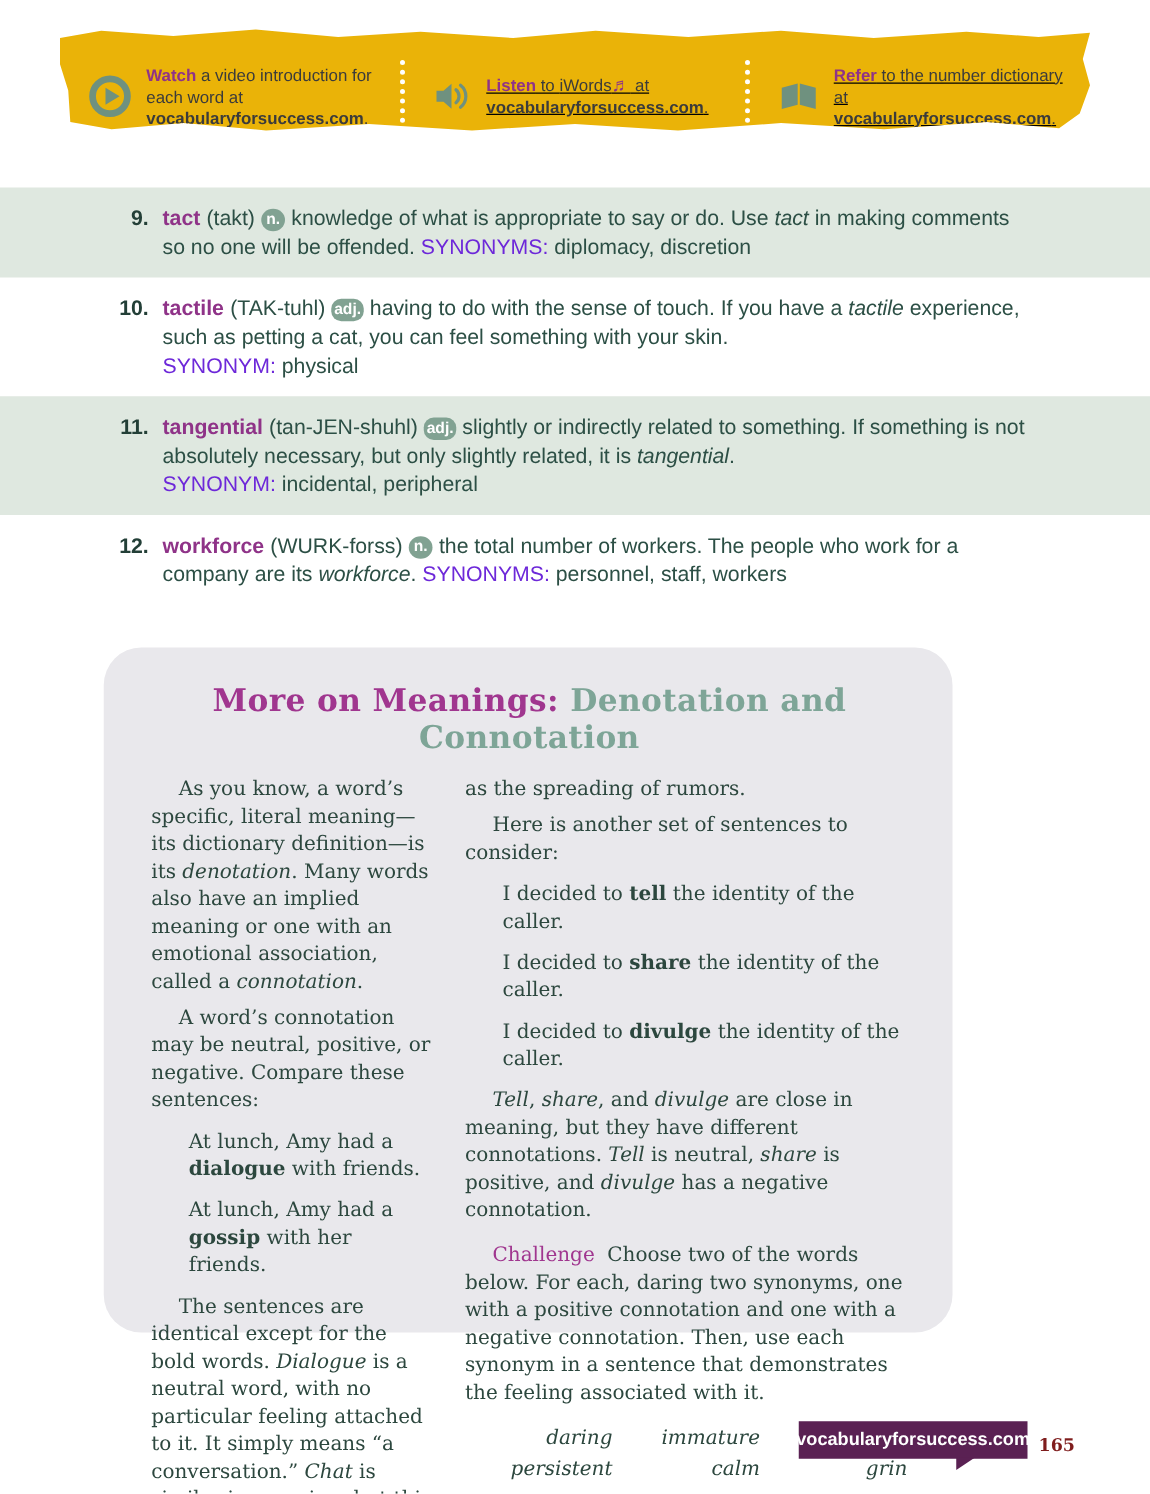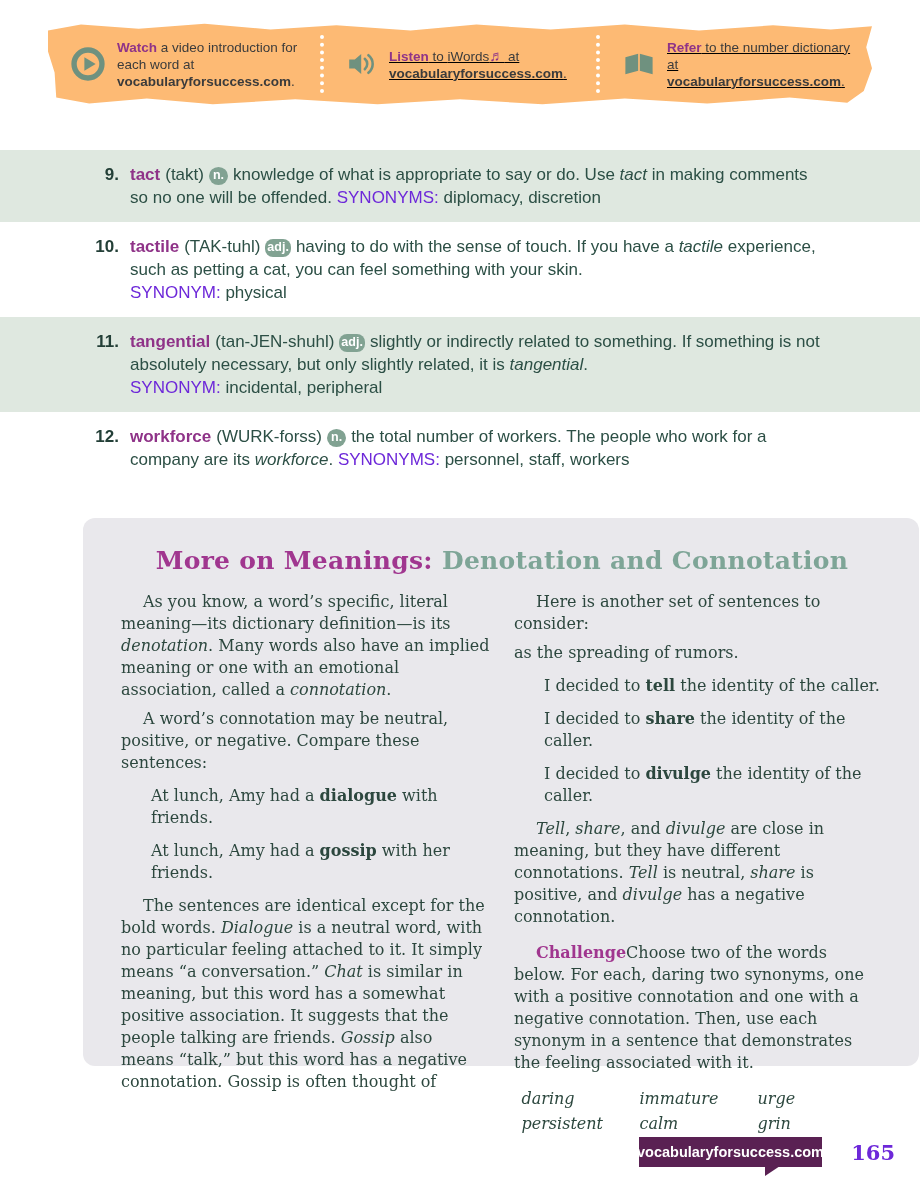--- a/index.html
+++ b/index.html
@@ -6,22 +6,22 @@
   html,body { background:#ffffff; }
   .page {
     position:relative; width:920px; height:1195px; margin:0 auto;
     background:#ffffff; overflow:hidden;
     font-family:"Liberation Sans", sans-serif;
   }
 
   
   .top-banner {
     position:absolute; left:48px; top:22px; width:824px; height:84px;
-    background:#fdba74;
-    display:flex; align-items:center;
+    background:#eab308;
+    display:flex; align-items:flex-end;
     clip-path: polygon(0% 10%, 4% 3%, 11% 8%, 19% 2%, 27% 9%, 35% 4%, 44% 10%, 52% 3%, 61% 9%, 70% 3%, 79% 10%, 88% 4%, 95% 9%, 100% 5%, 99.3% 30%, 100% 55%, 99% 82%, 97% 96%, 90% 90%, 80% 97%, 70% 91%, 60% 98%, 50% 92%, 40% 98%, 30% 92%, 20% 98%, 12% 91%, 5% 97%, 1% 90%, 0.8% 60%, 0% 35%);
   }
   .banner-item {
     flex:1 1 0; display:flex; align-items:center; gap:11px;
     padding:0 14px 0 22px; height:58px;
   }
   .banner-item + .banner-item { border-left:4px dotted #ffffff;text-decoration:underline; }
   .banner-icon { flex:0 0 auto; display:flex; align-items:center; }
   .banner-text { font-size:13.5px; line-height:17px; color:#3b3b3b; }
   .banner-lead { font-weight:bold; color:#8f3388; }
@@ -47,57 +47,57 @@
     display:inline-block; background:#81a292; color:#ffffff;
     font-size:12.5px; font-weight:bold; line-height:15px;
     padding:1px 2px 2px; border-radius:8px; margin-right:5px;
     position:relative; top:-1px;
   }
   .pos-badge.round { border-radius:50%; padding:1px 4px 2px; }
   .seg-syn { color:#6d28d9; font-weight:normal; }
 
   
   .meanings-box {
-    position:absolute; left:83px; top:518px; width:836px; height:548px;
-    background:#e9e8ec; border-radius:12px; padding:28px 36px 24px 38px;
+    position:absolute; left:83px; top:518px; width:679px; height:548px;
+    background:#e9e8ec; border-radius:30px; padding:28px 36px 24px 38px;
   }
   .box-title {
     text-align:center; font-family:"DejaVu Serif", serif; font-weight:bold;
     font-size:25px; letter-spacing:0.3px; margin-bottom:16px;
   }
   .title-main { color:#a0368f; }
   .title-sub  { color:#7ea597; }
   .box-columns { display:flex; gap:24px; }
   .box-col {
     flex:1 1 0; font-family:"DejaVu Serif", serif;
     font-size:16px; line-height:22px; color:#2c473e;
   }
   .para { text-indent:22px; margin-bottom:7px; }
   .para.no-indent { text-indent:0; }
   .example { margin:11px 0 11px 30px; }
   .challenge-para { text-indent:22px; margin-top:14px; }
-  .seg-challenge { color:#a0368f; font-weight:bold; }
+  .seg-challenge { color:#a0368f; font-weight:normal; margin-right:10px; }
   .word-grid { margin-top:12px; }
   .word-row { display:flex; justify-content:center; }
-  .word-cell { width:118px; text-align:left; font-style:italic; line-height:25px; }
+  .word-cell { width:118px; text-align:right; font-style:italic; line-height:25px; }
 
   
   .footer-banner {
     position:absolute; right:98px; bottom:28px; width:183px; height:30px;
     background:#5a2153; color:#ffffff; display:flex; align-items:center;
     justify-content:center; font-size:14.5px; font-weight:bold;
   }
   .footer-banner::after {
     content:""; position:absolute; bottom:-9px; right:42px;
     border-top:10px solid #5a2153; border-right:15px solid transparent;
   }
   .page-number {
-    position:absolute; right:25px; bottom:30px;
+    position:absolute; right:60px; bottom:30px;
     font-family:"DejaVu Serif", serif; font-weight:bold;
-    font-size:21px; color:#6d28d9;
+    font-size:14px; color:#7f1d1d;
   }
 </style>
 </head>
 <body>
 
 <div class="page">
 
   <div class="top-banner">
 
     <div class="banner-item">
@@ -180,22 +180,22 @@
 
       <div class="box-col">
         <div class="para"><span class="seg-p">As you know, a word’s specific, literal meaning—its dictionary definition—is its </span><span class="seg-i">denotation</span><span class="seg-p">. Many words also have an implied meaning or one with an emotional association, called a </span><span class="seg-i">connotation</span><span class="seg-p">.</span></div>
         <div class="para"><span class="seg-p">A word’s connotation may be neutral, positive, or negative. Compare these sentences:</span></div>
         <div class="example"><span class="seg-p">At lunch, Amy had a </span><span class="seg-b">dialogue</span><span class="seg-p"> with friends.</span></div>
         <div class="example"><span class="seg-p">At lunch, Amy had a </span><span class="seg-b">gossip</span><span class="seg-p"> with her friends.</span></div>
         <div class="para"><span class="seg-p">The sentences are identical except for the bold words. </span><span class="seg-i">Dialogue</span><span class="seg-p"> is a neutral word, with no particular feeling attached to it. It simply means “a conversation.” </span><span class="seg-i">Chat</span><span class="seg-p"> is similar in meaning, but this word has a somewhat positive association. It suggests that the people talking are friends. </span><span class="seg-i">Gossip</span><span class="seg-p"> also means “talk,” but this word has a negative connotation. Gossip is often thought of</span></div>
       </div>
 
       <div class="box-col">
+        <div class="para no-indent"><span class="seg-p">as the spreading of rumors.</span></div>
         <div class="para"><span class="seg-p">Here is another set of sentences to consider:</span></div>
-        <div class="para no-indent"><span class="seg-p">as the spreading of rumors.</span></div>
         <div class="example"><span class="seg-p">I decided to </span><span class="seg-b">tell</span><span class="seg-p"> the identity of the caller.</span></div>
         <div class="example"><span class="seg-p">I decided to </span><span class="seg-b">share</span><span class="seg-p"> the identity of the caller.</span></div>
         <div class="example"><span class="seg-p">I decided to </span><span class="seg-b">divulge</span><span class="seg-p"> the identity of the caller.</span></div>
         <div class="para"><span class="seg-i">Tell</span><span class="seg-p">, </span><span class="seg-i">share</span><span class="seg-p">, and </span><span class="seg-i">divulge</span><span class="seg-p"> are close in meaning, but they have different connotations. </span><span class="seg-i">Tell</span><span class="seg-p"> is neutral, </span><span class="seg-i">share</span><span class="seg-p"> is positive, and </span><span class="seg-i">divulge</span><span class="seg-p"> has a negative connotation.</span></div>
         <div class="challenge-para"><span class="seg-challenge">Challenge</span><span class="seg-p">Choose two of the words below. For each, daring two synonyms, one with a positive connotation and one with a negative connotation. Then, use each synonym in a sentence that demonstrates the feeling associated with it.</span></div>
         <div class="word-grid">
           <div class="word-row">
             <span class="word-cell">daring</span>
             <span class="word-cell">immature</span>
             <span class="word-cell">urge</span>

